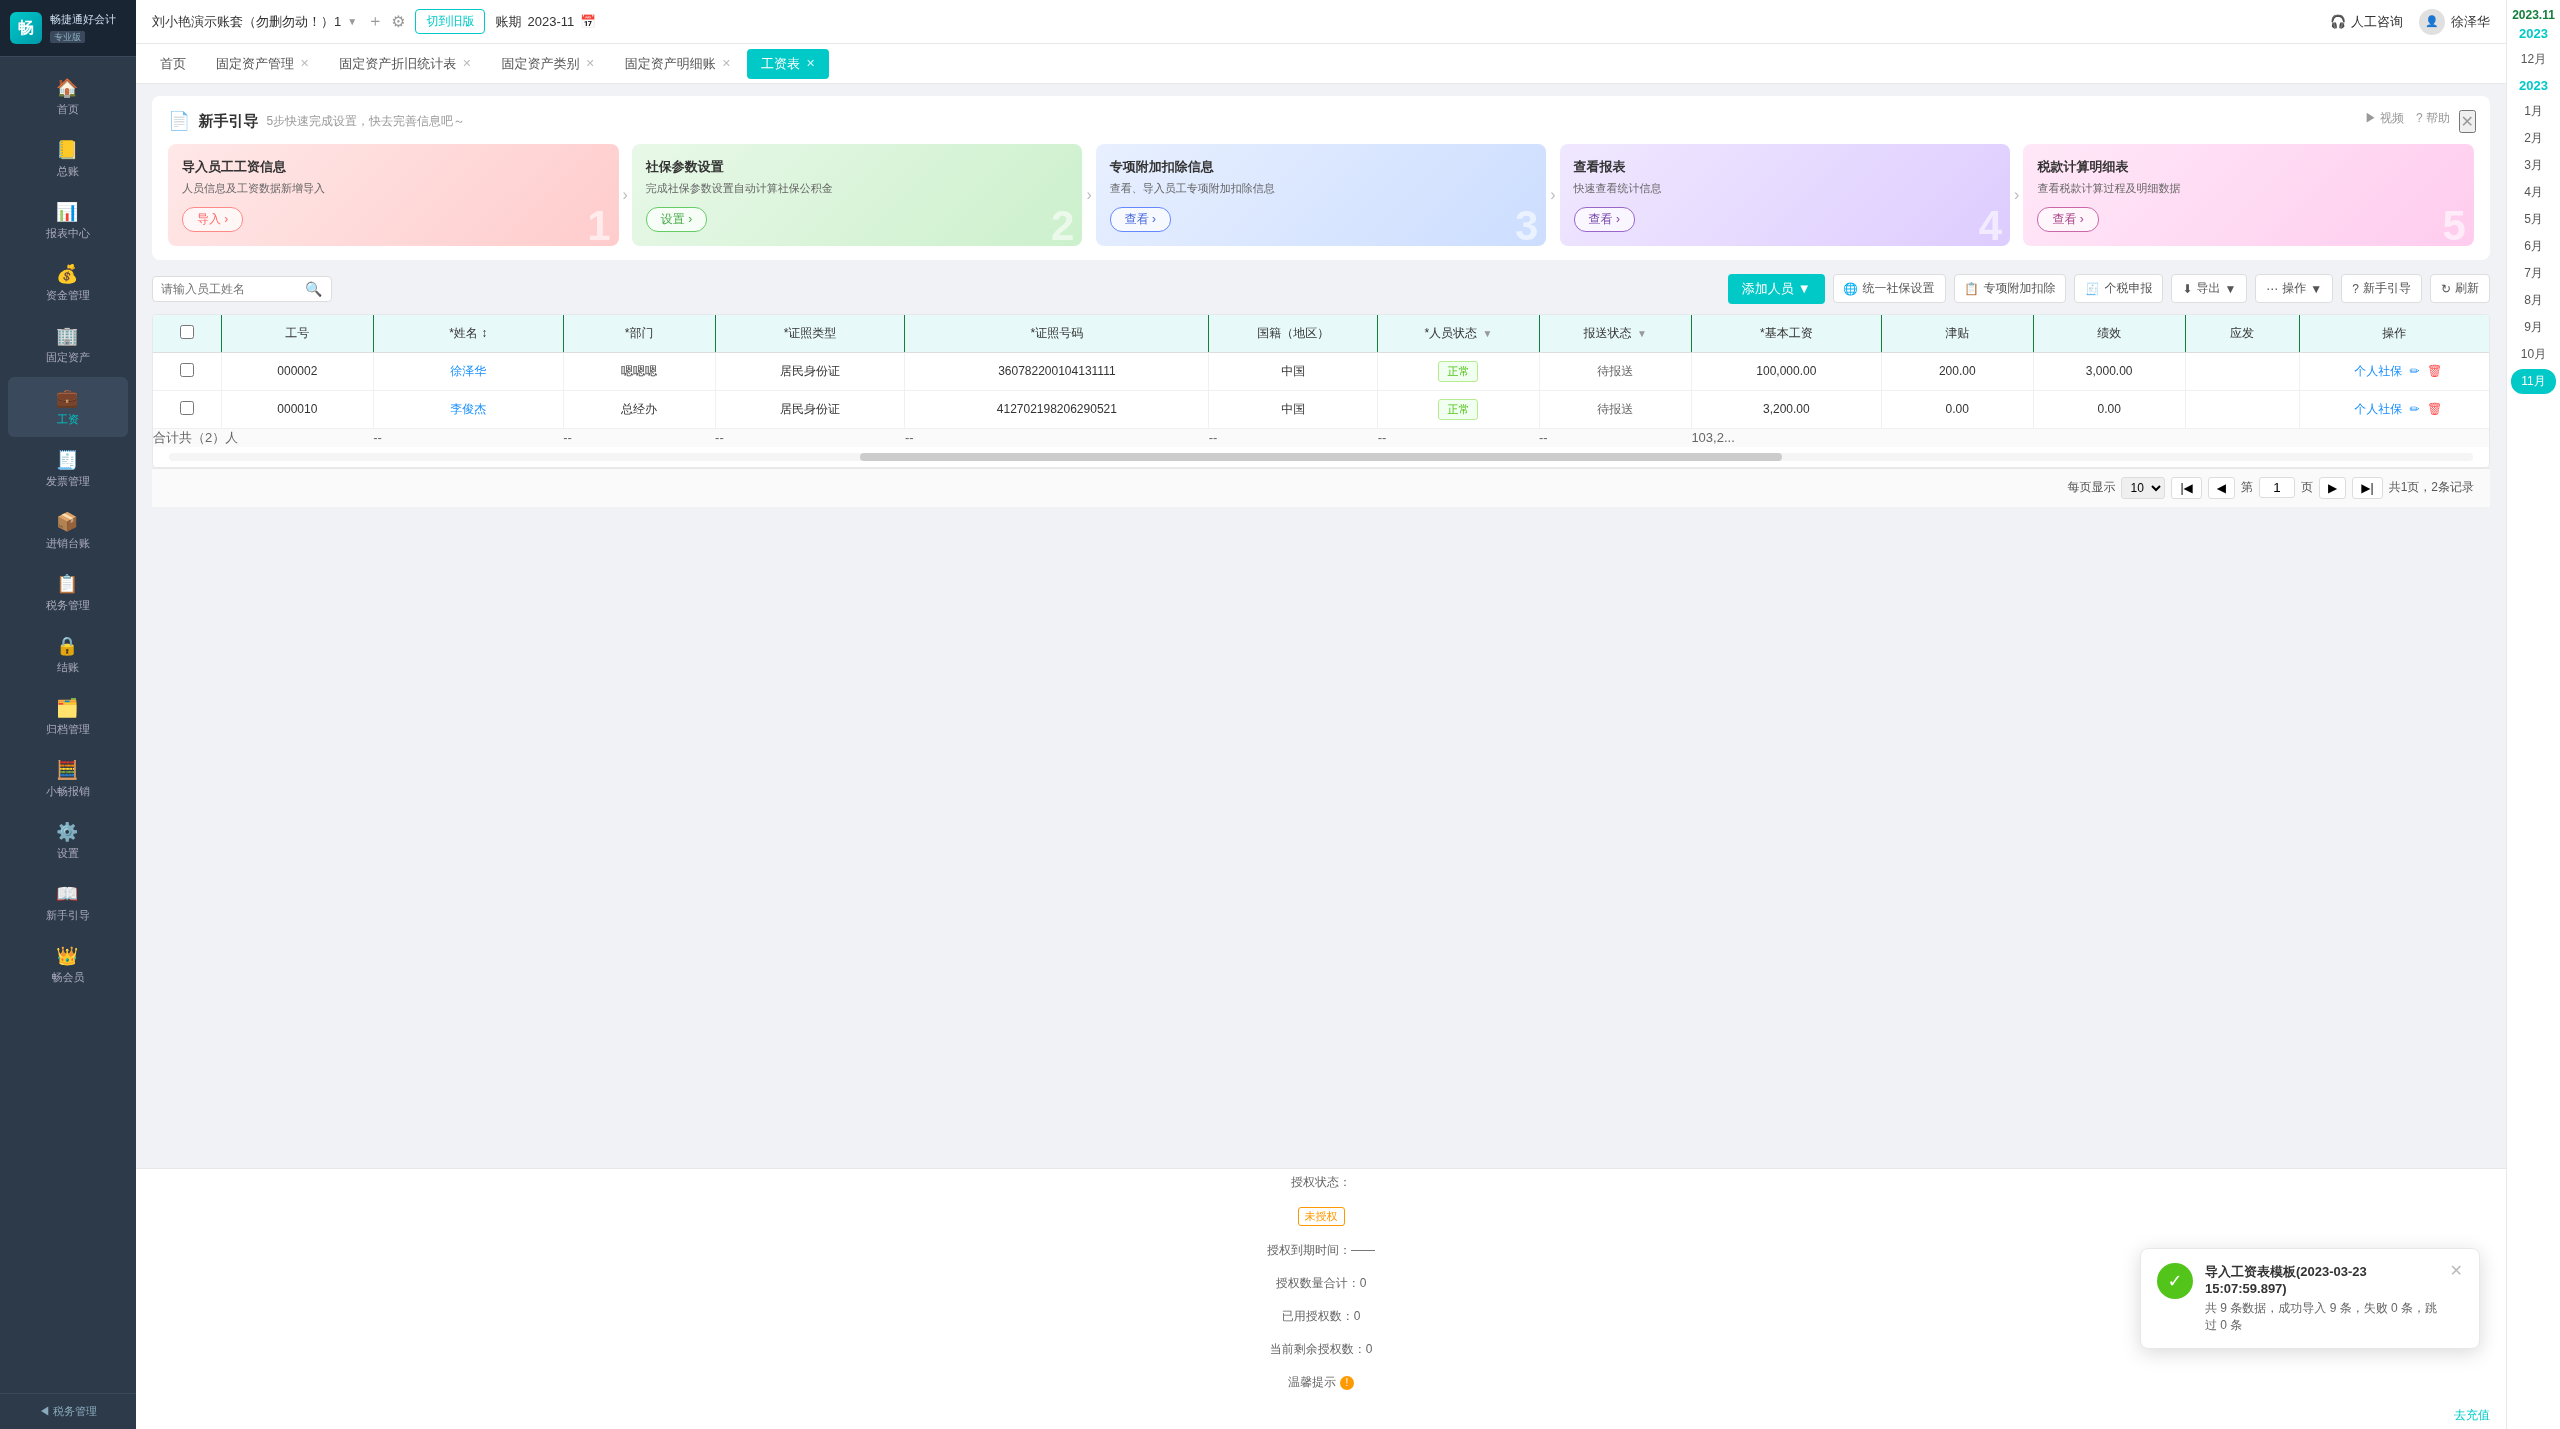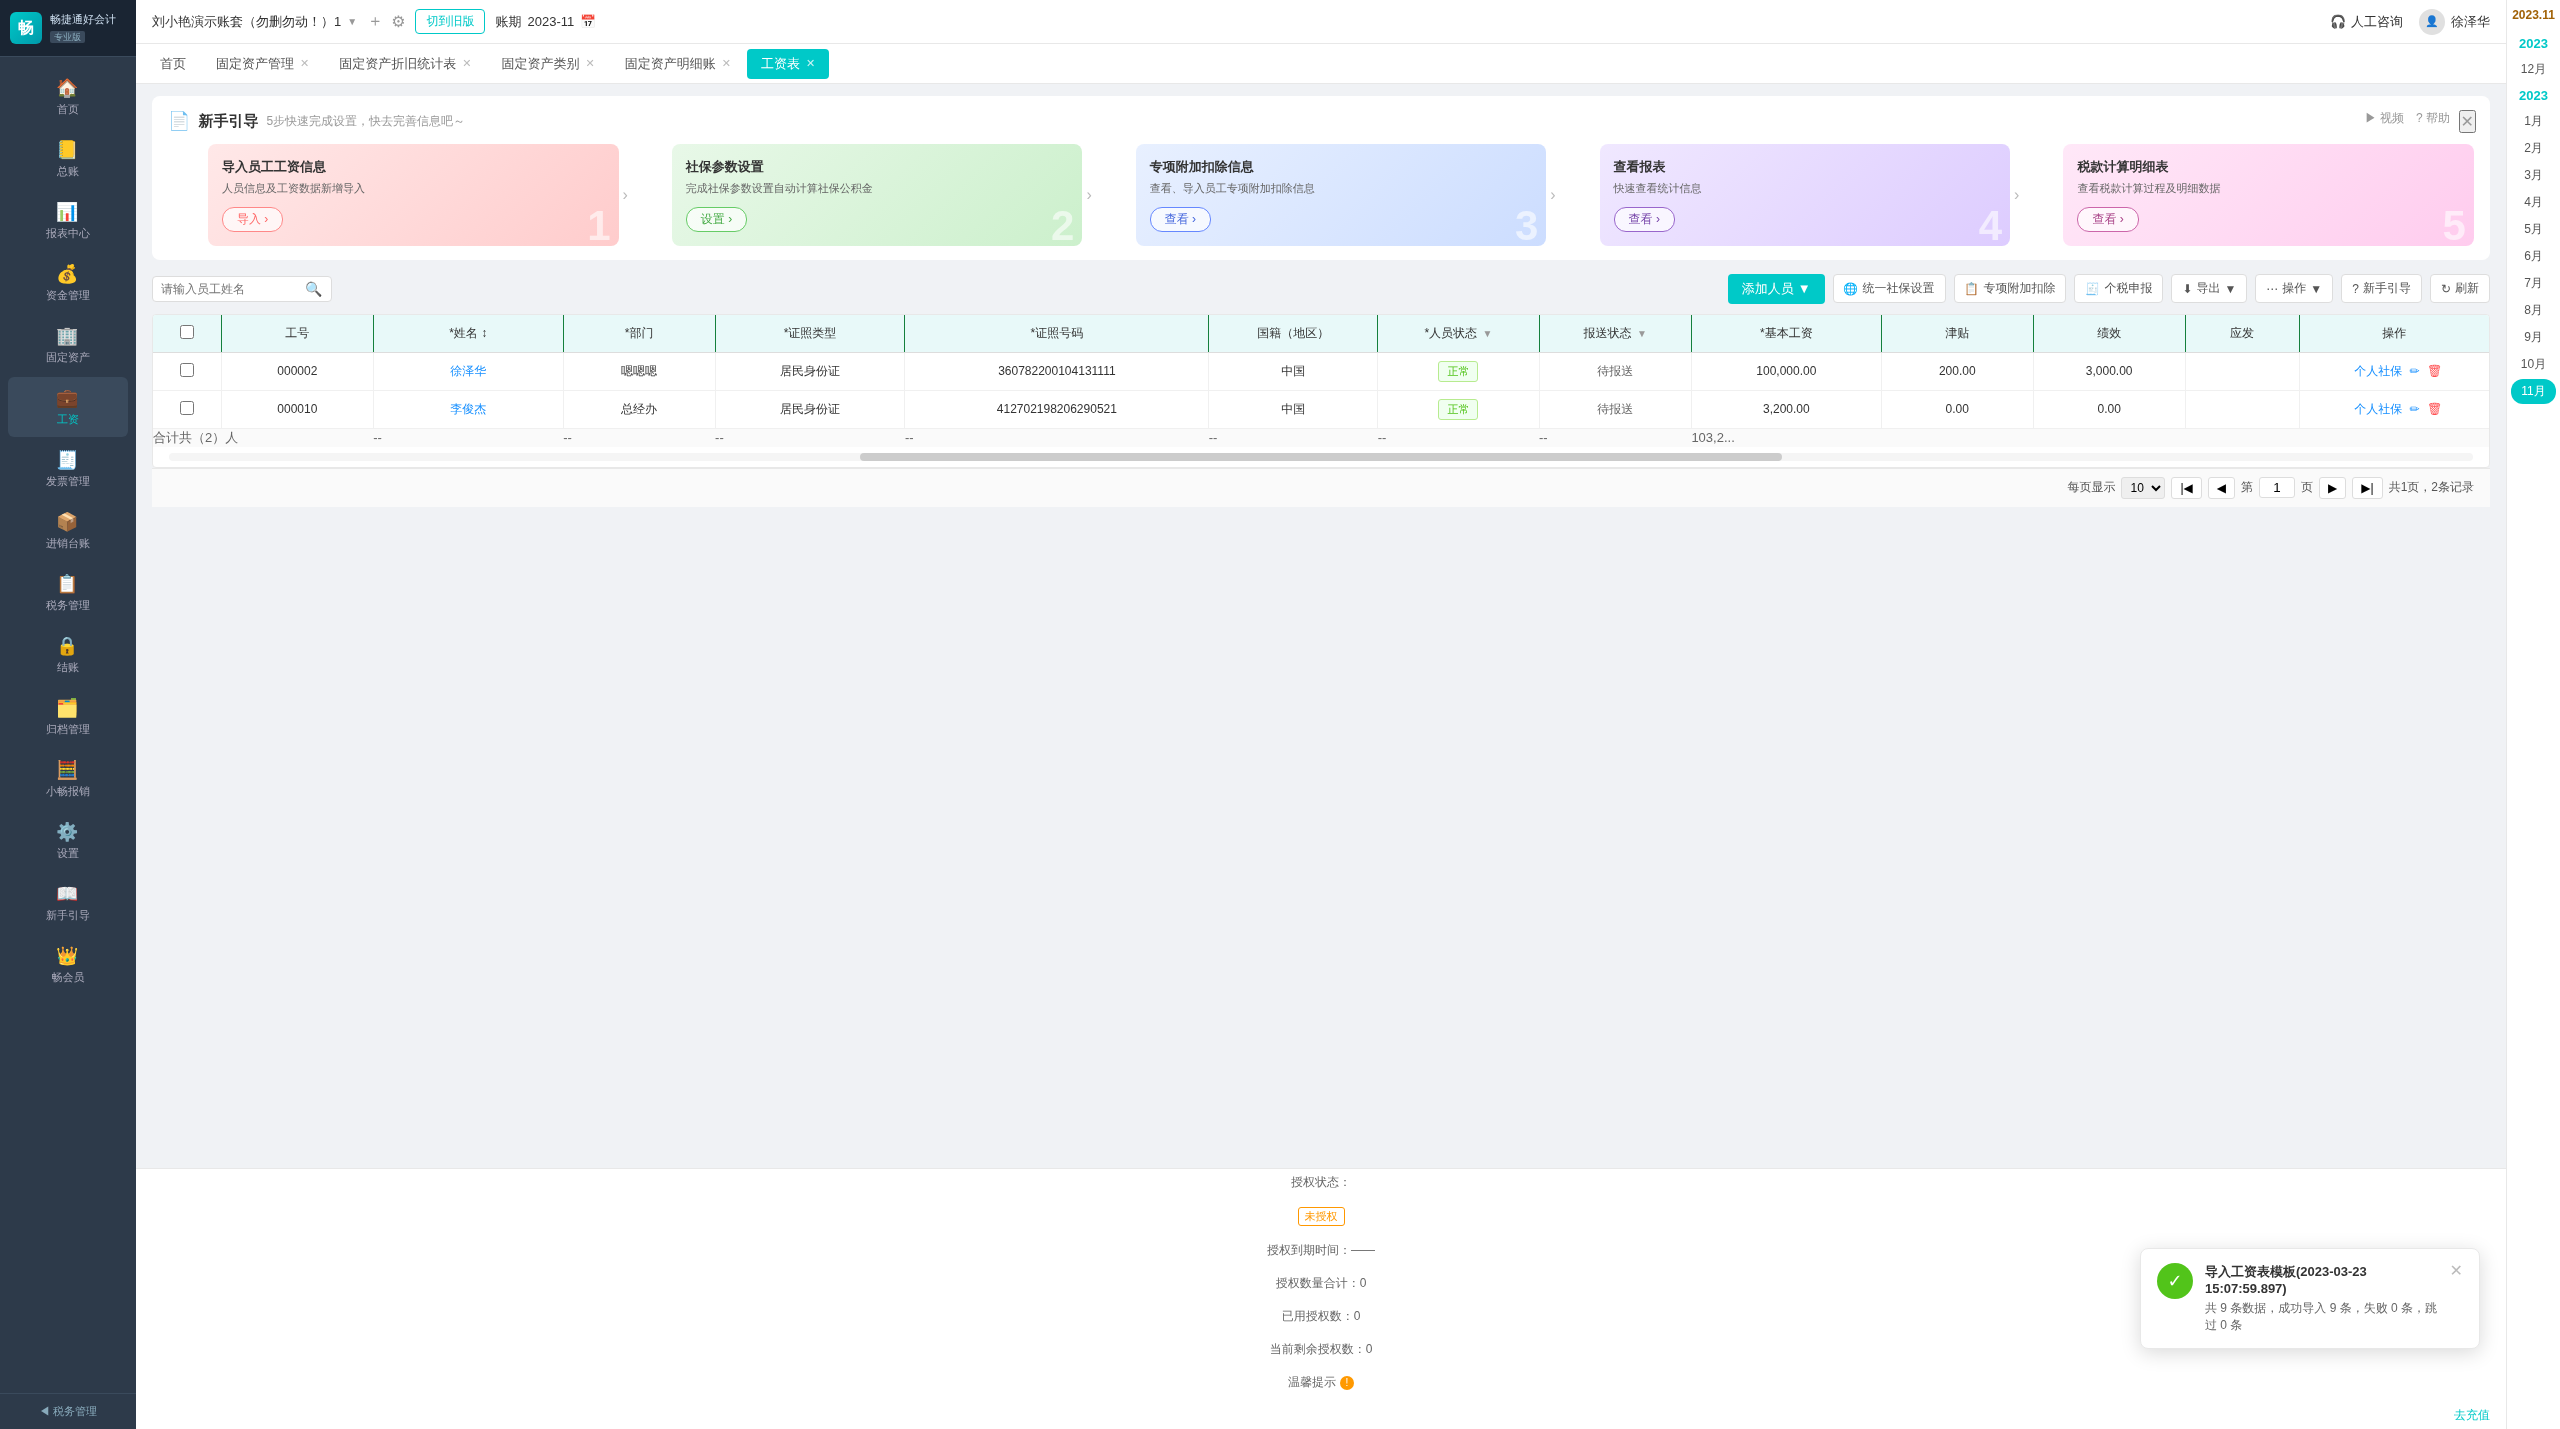--- a/index.html
+++ b/index.html
@@ -125,21 +125,21 @@
       display: flex; align-items: center; gap: 8px; margin-bottom: 12px;
     }
     .guide-title { font-size: 15px; font-weight: bold; color: #333; }
     .guide-subtitle { font-size: 12px; color: #999; }
     .guide-close { position: absolute; right: 14px; top: 14px; cursor: pointer; color: #999; font-size: 16px; }
     .guide-links { position: absolute; right: 40px; top: 14px; display: flex; gap: 12px; font-size: 12px; color: #999; cursor: pointer; }
 
     .guide-steps { display: flex; align-items: stretch; gap: 0; }
     .guide-step {
       flex: 1; border-radius: 8px; padding: 14px;
-      position: relative; overflow: hidden; margin-left: 40px;
+      position: relative; overflow: hidden;
     }
     .guide-step.step1 { background: linear-gradient(135deg, #ffe8e8, #ffcccc); }
     .guide-step.step2 { background: linear-gradient(135deg, #e8f8e8, #ccf0cc); }
     .guide-step.step3 { background: linear-gradient(135deg, #e8f0ff, #ccddff); }
     .guide-step.step4 { background: linear-gradient(135deg, #f0e8ff, #ddccff); }
     .guide-step.step5 { background: linear-gradient(135deg, #ffe8f8, #ffccee); }
     .guide-step .step-num { font-size: 42px; font-weight: bold; color: rgba(255,255,255,0.6); position: absolute; right: 8px; bottom: -4px; }
     .guide-step .step-title { font-size: 13px; font-weight: bold; color: #333; margin-bottom: 4px; }
     .guide-step .step-desc { font-size: 11px; color: #666; line-height: 1.5; margin-bottom: 10px; }
     .guide-btn {
@@ -251,21 +251,21 @@
     .right-panel {
       width: 54px;
       background: #fff;
       border-left: 1px solid #e8e8e8;
       display: flex;
       flex-direction: column;
       align-items: center;
       padding: 8px 0;
       flex-shrink: 0;
     }
-    .year-label { font-size: 12px; color: #a16207; font-weight: bold; writing-mode: horizontal-tb; margin-bottom: 10px; }
+    .year-label { font-size: 12px; color: #15803d; font-weight: bold; writing-mode: horizontal-tb; margin-bottom: 0; }
     .month-list { display: flex; flex-direction: column; gap: 2px; width: 100%; padding: 0 4px; }
     .month-item {
       text-align: center; padding: 4px 2px; font-size: 12px;
       color: #555; cursor: pointer; border-radius: 3px;
     }
     .month-item.active { background: #00c9c8; color: #fff; border-radius: 12px; }
     .month-item.year-header { color: #00c9c8; font-weight: bold; font-size: 13px; background: none; }
 
     
     .toast {

